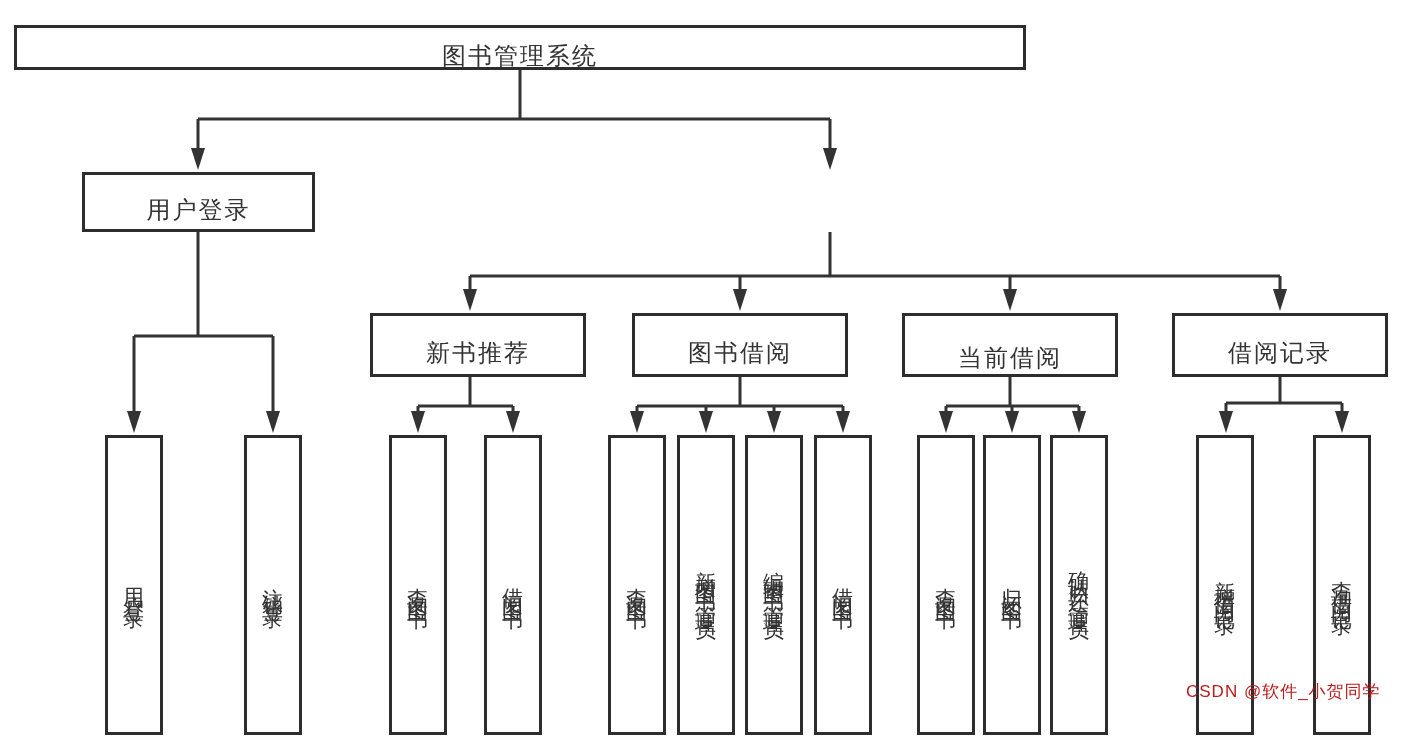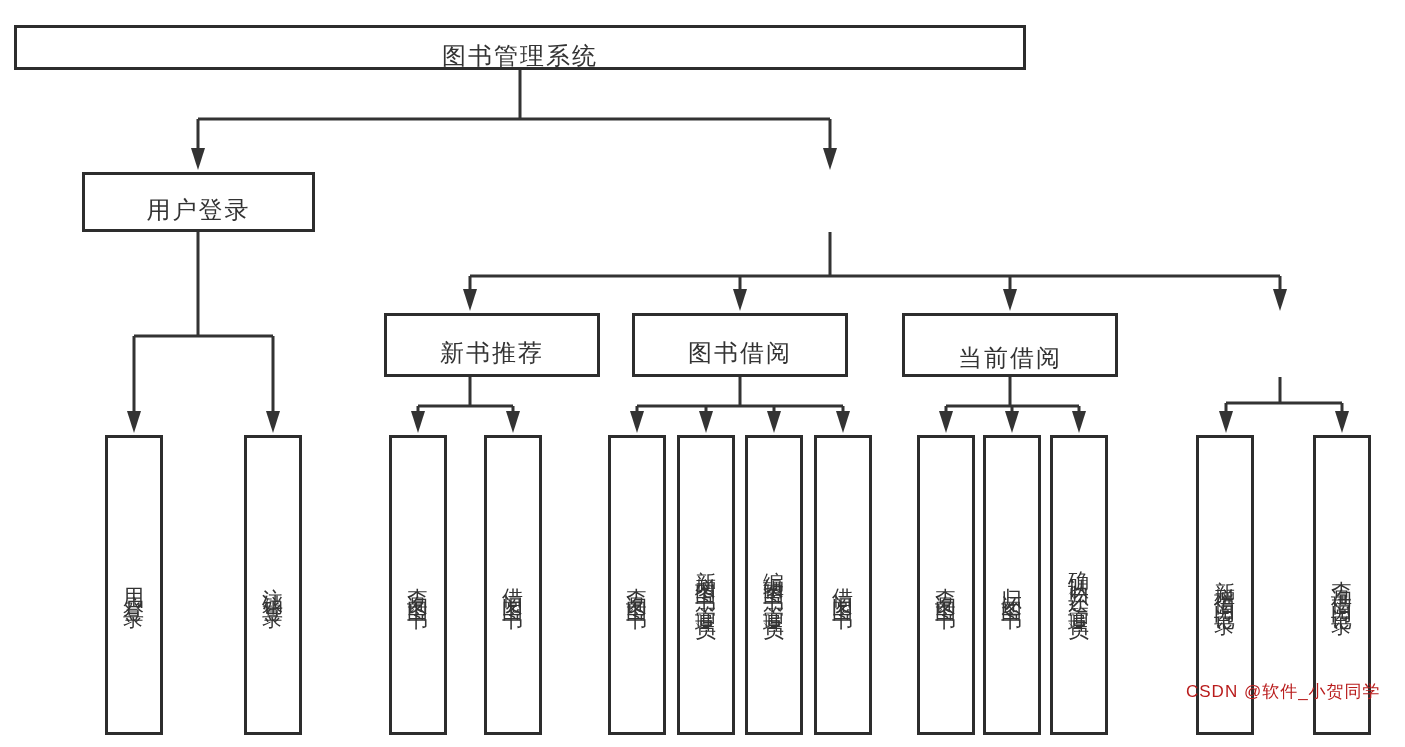--- a/index.html
+++ b/index.html
@@ -17,21 +17,21 @@
     writing-mode:vertical-rl;text-orientation:mixed;
     font-size:21px;letter-spacing:7px;line-height:1;color:#333333;
   }
   
   .n-root{left:14px;top:25px;width:1012px;height:45px;}
   
   .n-l2a{left:82px;top:172px;width:233px;height:60px;}
   .n-l2b{left:712px;top:172px;width:236px;height:60px;}
   
   .n-l3{top:313px;height:64px;width:216px;}
-  .n-l3a{left:384px;}
+  .n-l3a{left:370px;}
   .n-l3b{left:632px;}
   .n-l3c{left:902px;align-items:flex-end;}
   .n-l3d{left:1172px;}
   
   .leaf{top:435px;width:58px;height:300px;}
   .lf1{left:105px;}  .lf2{left:244px;}
   .lf3{left:389px;}  .lf4{left:484px;}
   .lf5{left:608px;}  .lf6{left:677px;}  .lf7{left:745px;}  .lf8{left:814px;}
   .lf9{left:917px;}  .lf10{left:983px;} .lf11{left:1050px;}
   .lf12{left:1196px;}.lf13{left:1313px;}
@@ -88,20 +88,23 @@
 
   <div class="node hnode n-l3 n-l3a">
     <span>新书推荐</span>
   </div>
   <div class="node hnode n-l3 n-l3b">
     <span>图书借阅</span>
   </div>
   <div class="node hnode n-l3 n-l3c">
     <span>当前借阅</span>
   </div>
+  <div class="node hnode n-l3 n-l3d">
+    <span>借阅记录</span>
+  </div>
 
   <div class="node vnode leaf lf1">
     <span>用户登录</span>
   </div>
   <div class="node vnode leaf lf2">
     <span>注销登录</span>
   </div>
   <div class="node vnode leaf lf3">
     <span>查询图书</span>
   </div>

